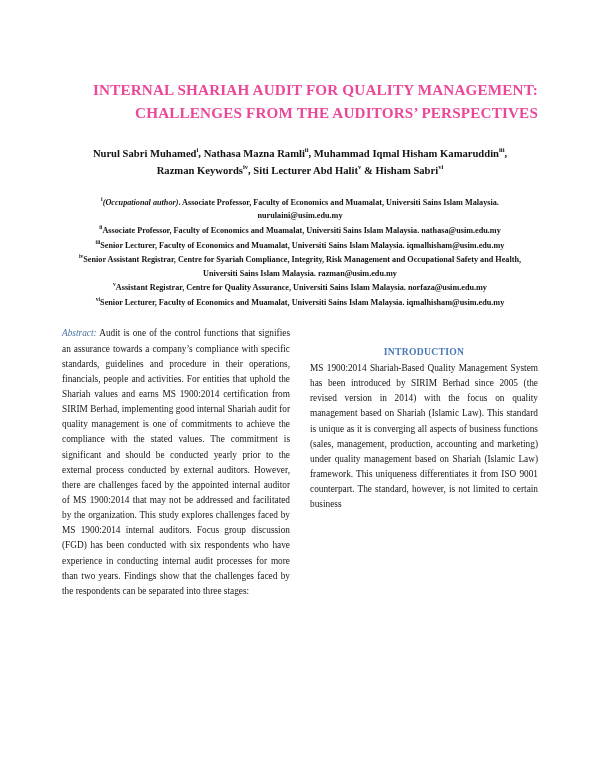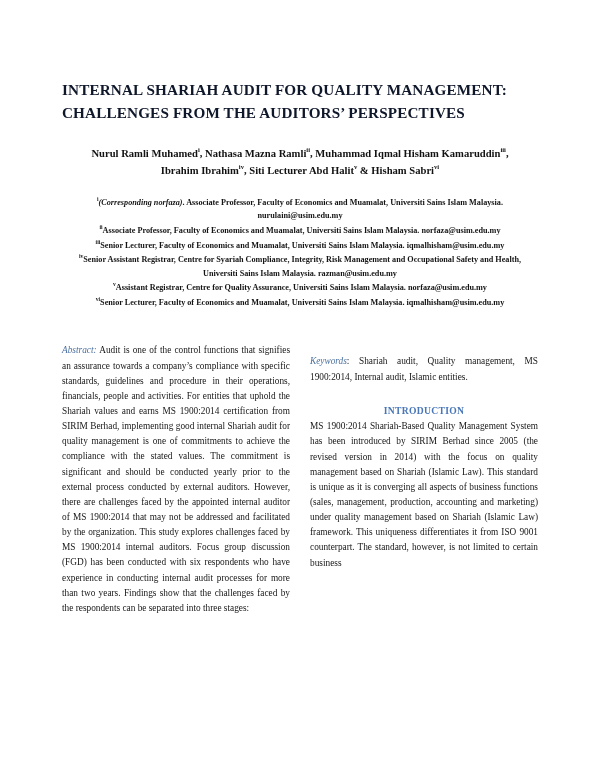--- a/index.html
+++ b/index.html
@@ -18,27 +18,27 @@
   .page {
     width: 600px;
     height: 776px;
     box-sizing: border-box;
     padding: 78px 62px 0 62px;
     position: relative;
   }
 
   
   .title {
-    text-align: left;
+    text-align: right;
     font-size: 15.2px;
     font-weight: bold;
     line-height: 1.52;
     letter-spacing: 0.15px;
     margin: 0 0 22px 0;
-    color: #0f172a;
+    color: #ec4899;
   }
 
   
   .authors {
     text-align: center;
     font-size: 10.6px;
     font-weight: bold;
     line-height: 1.58;
     margin: 0 4px 16px 4px;
     color: #121212;
@@ -67,21 +67,21 @@
     vertical-align: super;
     line-height: 0;
   }
   .affil .corr {
     font-style: italic;
   }
 
   
   .columns {
     display: flex;
-    margin-top: 34px;
+    margin-top: 17px;
     gap: 20px;
   }
   .col {
     width: 50%;
     font-size: 9.3px;
     line-height: 1.63;
     text-align: justify;
     color: #161616;
   }
   .col p {
@@ -120,41 +120,40 @@
   }
 </style>
 </head>
 <body>
 
 <div class="page">
 
   <h1 class="title">INTERNAL SHARIAH AUDIT FOR QUALITY MANAGEMENT: CHALLENGES FROM THE AUDITORS’ PERSPECTIVES</h1>
 
   <div class="authors">
-    <span>Nurul Ramli Muhamed</span><sup>i</sup><span>, Nathasa Mazna Ramli</span><sup>ii</sup><span>, Muhammad Iqmal Hisham Kamaruddin</span><sup>iii</sup><span>,</span><br>
-    <span>Ibrahim Ibrahim</span><sup>iv</sup><span>, Siti Lecturer Abd Halit</span><sup>v</sup><span> &amp; Hisham Sabri</span><sup>vi</sup>
+    <span>Nurul Sabri Muhamed</span><sup>i</sup><span>, Nathasa Mazna Ramli</span><sup>ii</sup><span>, Muhammad Iqmal Hisham Kamaruddin</span><sup>iii</sup><span>,</span><br>
+    <span>Razman Keywords</span><sup>iv</sup><span>, Siti Lecturer Abd Halit</span><sup>v</sup><span> &amp; Hisham Sabri</span><sup>vi</sup>
   </div>
 
   <div class="affiliations" id="affil-root">
-      <div class="affil"><sup>i</sup><span class="corr">(Corresponding norfaza)</span><span>. Associate Professor, Faculty of Economics and Muamalat, Universiti Sains Islam Malaysia. nurulaini@usim.edu.my</span></div>
-      <div class="affil"><sup>ii</sup><span>Associate Professor, Faculty of Economics and Muamalat, Universiti Sains Islam Malaysia. norfaza@usim.edu.my</span></div>
+      <div class="affil"><sup>i</sup><span class="corr">(Occupational author)</span><span>. Associate Professor, Faculty of Economics and Muamalat, Universiti Sains Islam Malaysia. nurulaini@usim.edu.my</span></div>
+      <div class="affil"><sup>ii</sup><span>Associate Professor, Faculty of Economics and Muamalat, Universiti Sains Islam Malaysia. nathasa@usim.edu.my</span></div>
       <div class="affil"><sup>iii</sup><span>Senior Lecturer, Faculty of Economics and Muamalat, Universiti Sains Islam Malaysia. iqmalhisham@usim.edu.my</span></div>
       <div class="affil"><sup>iv</sup><span>Senior Assistant Registrar, Centre for Syariah Compliance, Integrity, Risk Management and Occupational Safety and Health, Universiti Sains Islam Malaysia. razman@usim.edu.my</span></div>
       <div class="affil"><sup>v</sup><span>Assistant Registrar, Centre for Quality Assurance, Universiti Sains Islam Malaysia. norfaza@usim.edu.my</span></div>
       <div class="affil"><sup>vi</sup><span>Senior Lecturer, Faculty of Economics and Muamalat, Universiti Sains Islam Malaysia. iqmalhisham@usim.edu.my</span></div>
     </div>
 
   <div class="columns">
 
     <div class="col">
       <p><span class="lbl">Abstract:</span><span> Audit is one of the control functions that signifies an assurance towards a company’s compliance with specific standards, guidelines and procedure in their operations, financials, people and activities. For entities that uphold the Shariah values and earns MS 1900:2014 certification from SIRIM Berhad, implementing good internal Shariah audit for quality management is one of commitments to achieve the compliance with the stated values. The commitment is significant and should be conducted yearly prior to the external process conducted by external auditors. However, there are challenges faced by the appointed internal auditor of MS 1900:2014 that may not be addressed and facilitated by the organization. This study explores challenges faced by MS 1900:2014 internal auditors. Focus group discussion (FGD) has been conducted with six respondents who have experience in conducting internal audit processes for more than two years. Findings show that the challenges faced by the respondents can be separated into three stages:</span></p>
     </div>
 
     <div class="col">
-      <p class="para-gap"><span class="lbl">Keywords</span><span>: Shariah audit, Quality management, MS 1900:2014, Internal audit, Islamic entities.</span></p>
       <div class="sec-head">INTRODUCTION</div>
       <p>MS 1900:2014 Shariah-Based Quality Management System has been introduced by SIRIM Berhad since 2005 (the revised version in 2014) with the focus on quality management based on Shariah (Islamic Law). This standard is unique as it is converging all aspects of business functions (sales, management, production, accounting and marketing) under quality management based on Shariah (Islamic Law) framework. This uniqueness differentiates it from ISO 9001 counterpart. The standard, however, is not limited to certain business</p>
     </div>
 
   </div>
 
 
 </div>
 
 </body></html>

